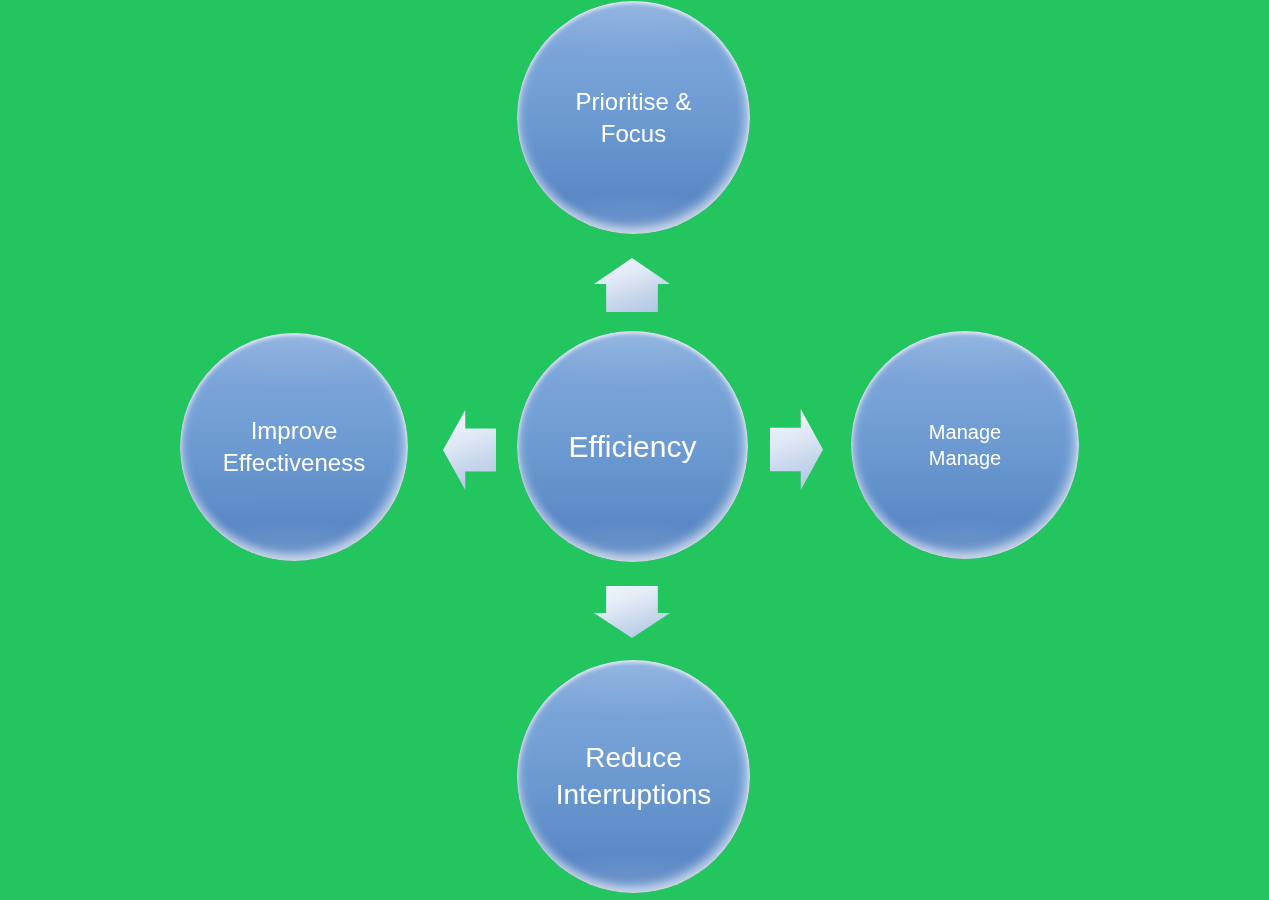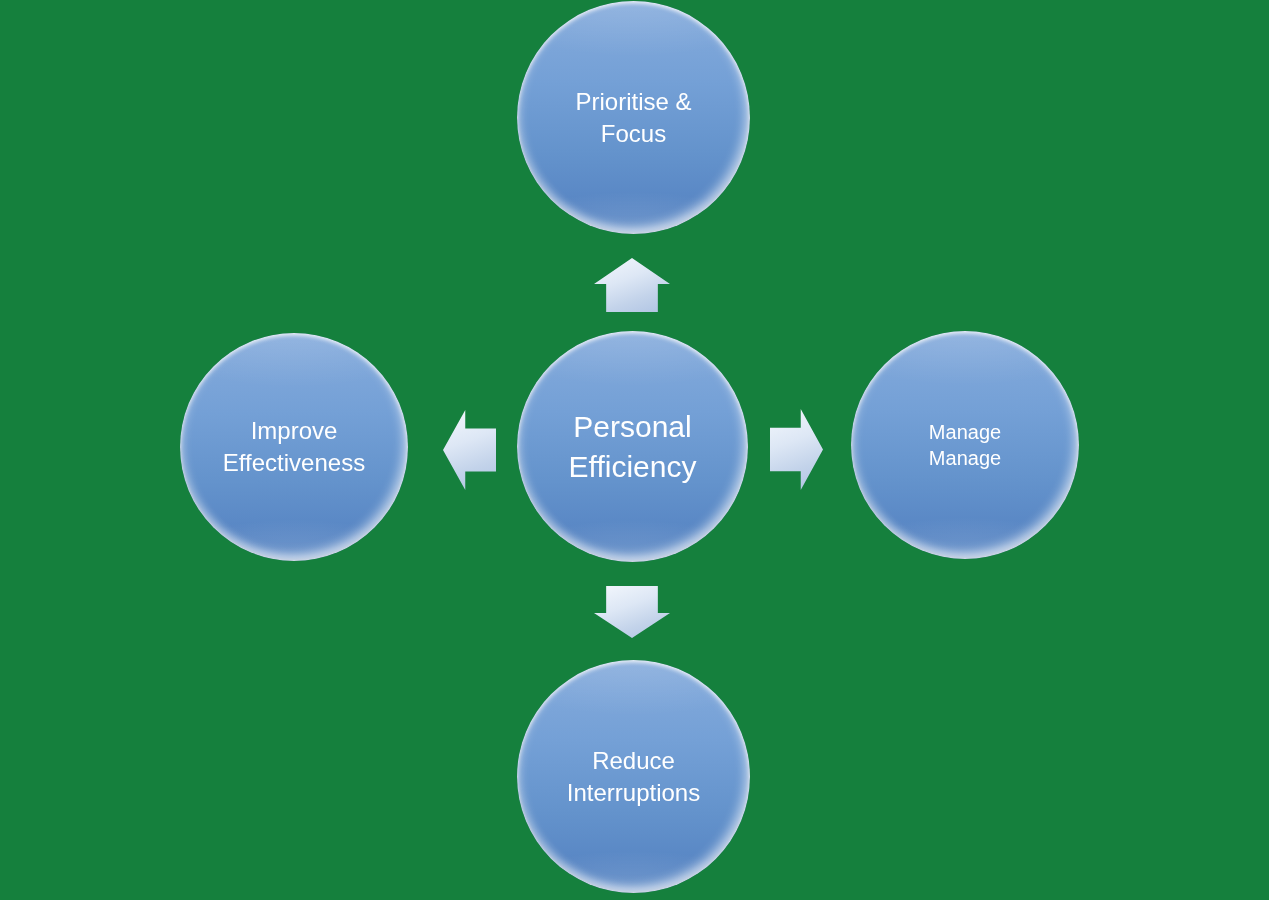--- a/index.html
+++ b/index.html
@@ -4,21 +4,21 @@
 <style>
   html, body {
     margin: 0;
     padding: 0;
     background: #000000;
   }
   .canvas {
     position: relative;
     width: 1269px;
     height: 900px;
-    background: #15803d;
+    background: #22c55e;
     overflow: hidden;
     font-family: "Liberation Sans", sans-serif;
   }
   .circle {
     position: absolute;
     border-radius: 50%;
     display: flex;
     align-items: center;
     justify-content: center;
     text-align: center;
@@ -37,21 +37,21 @@
   .label {
     line-height: 1.32;
     padding: 0 18px;
   }
   .label span { display: block; }
 
   .node-top    { left: 517px; top: 1px;   width: 233px; height: 233px; font-size: 24px; }
   .node-left   { left: 180px; top: 333px; width: 228px; height: 228px; font-size: 24px; }
   .node-center { left: 517px; top: 331px; width: 231px; height: 231px; font-size: 30px; }
   .node-right  { left: 851px; top: 331px; width: 228px; height: 228px; font-size: 20px; }
-  .node-bottom { left: 517px; top: 660px; width: 233px; height: 233px; font-size: 24px; }
+  .node-bottom { left: 517px; top: 660px; width: 233px; height: 233px; font-size: 28px; }
 
   .arrow {
     position: absolute;
     background: linear-gradient(160deg, #f4f8fd 0%, #dde7f5 40%, #c3d3ea 70%, #aec3e3 100%);
   }
   .arrow-up {
     left: 594px; top: 258px; width: 76px; height: 54px;
     clip-path: polygon(50% 0%, 100% 48%, 84% 48%, 84% 100%, 16% 100%, 16% 48%, 0% 48%);
   }
   .arrow-down {
@@ -85,21 +85,20 @@
     <div class="label">
       <span>Improve</span>
       <span>Effectiveness</span>
     </div>
   </div>
 
   <div class="arrow arrow-left"></div>
 
   <div class="circle node-center">
     <div class="label">
-      <span>Personal</span>
       <span>Efficiency</span>
     </div>
   </div>
 
   <div class="arrow arrow-right"></div>
 
   <div class="circle node-right">
     <div class="label">
       <span>Manage</span>
       <span>Manage</span>

